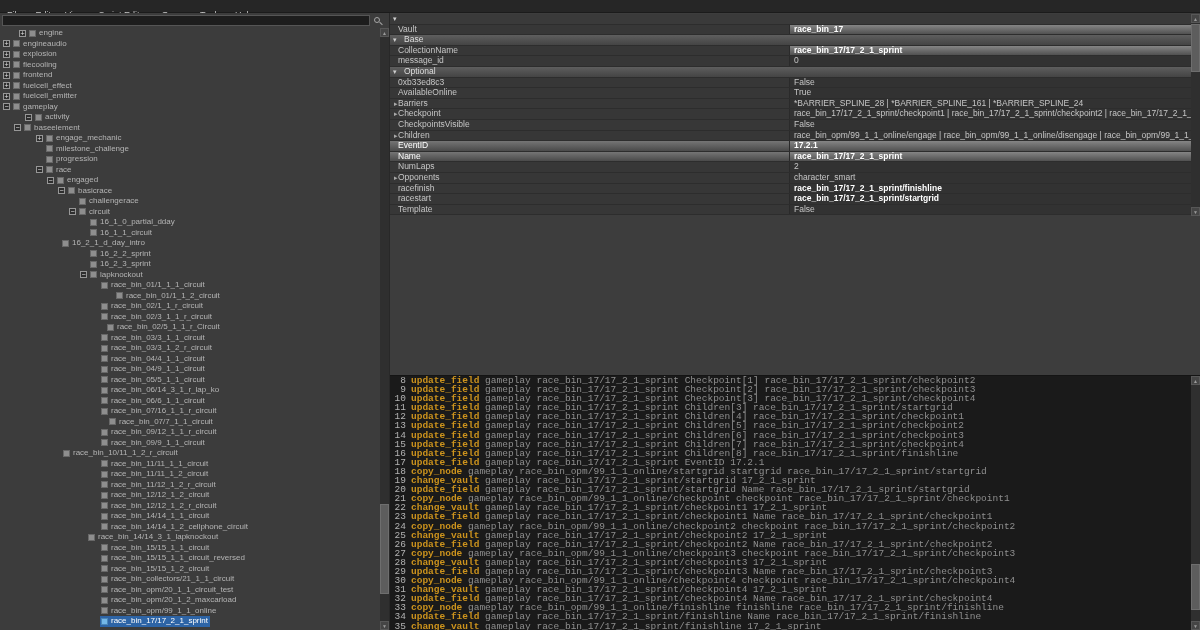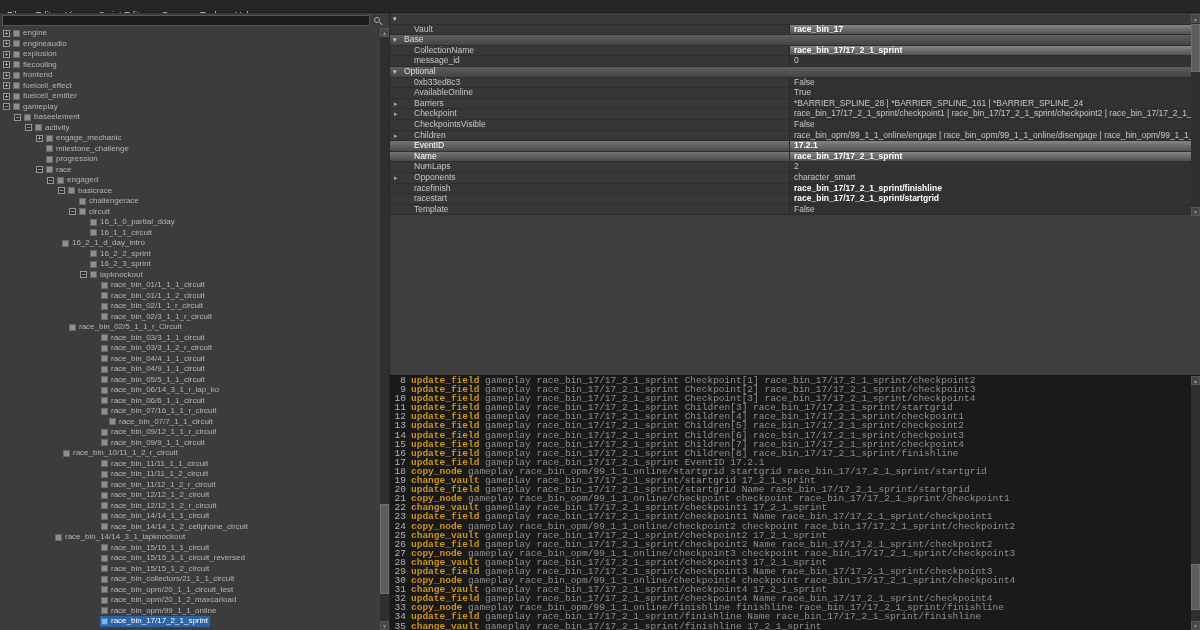--- a/index.html
+++ b/index.html
@@ -52,21 +52,21 @@
   #right-panel { position:absolute; left:390px; top:13px; right:0; bottom:0; background:#3d3d3d; }
 
   #prop-area { position:absolute; left:0; top:1px; right:0; height:202px; }
   #prop-grid { position:absolute; left:0; top:0; right:9px; }
   .prow { display:flex; height:10.6px; line-height:9.8px; font-size:8.5px;
           color:#c6c6c6; background:#373737; border-bottom:1px solid #2d2d2d; }
   .prow.root { background:#3a3a3a; position:relative; }
   .prow.cat  { background:linear-gradient(180deg,#5e5e5e,#444); color:#dedede; position:relative; }
   .chev { position:absolute; left:3px; top:0; font-size:7px; color:#cfcfcf; }
   .catname { margin-left:14px; }
-  .pname { width:400px; flex:0 0 400px; border-right:1px solid #2a2a2a; padding-left:24px;
+  .pname { width:400px; flex:0 0 400px; border-right:1px solid #2a2a2a; padding-left:8px;
            position:relative; overflow:hidden; white-space:nowrap; }
   .pexp { position:absolute; left:4px; top:0; font-size:7px; color:#a8a8a8; }
   .pval { flex:1; padding-left:4px; overflow:hidden; white-space:nowrap; background:#323232; }
   .vhl { background:linear-gradient(180deg,#858585,#515151); color:#fff; font-weight:bold; }
   .nhl { background:linear-gradient(180deg,#757575,#4a4a4a); color:#fff; }
   .boldv { color:#fff; font-weight:bold; }
   #prop-scroll { right:0; top:0; height:202px; }
 
   
   #console { position:absolute; left:0; right:0; top:362px; bottom:0;
@@ -85,90 +85,90 @@
 <div id="app">
 
   <div id="menubar"><span class="menu-item">File</span><span class="menu-item">Edit</span><span class="menu-item">View</span><span class="menu-item">Script Editor</span><span class="menu-item">Game</span><span class="menu-item">Tools</span><span class="menu-item">Help</span></div>
 
   <div id="left-panel">
     <div id="search-row">
       <input id="search-input" value="" style="">
       <span class="mag"></span>
     </div>
     <div id="tree">
+        <div class="tree-row" style="padding-left: 19px;">
+          <span class="exp">+</span>
+          <span class="rowhl">
+            <span class="ticon"></span>
+            <span class="tlabel">engine</span>
+          </span>
+        </div>
         <div class="tree-row" style="padding-left: 3px;">
           <span class="exp">+</span>
           <span class="rowhl">
             <span class="ticon"></span>
-            <span class="tlabel">engine</span>
+            <span class="tlabel">engineaudio</span>
           </span>
         </div>
         <div class="tree-row" style="padding-left: 3px;">
           <span class="exp">+</span>
           <span class="rowhl">
             <span class="ticon"></span>
-            <span class="tlabel">engineaudio</span>
+            <span class="tlabel">explosion</span>
           </span>
         </div>
         <div class="tree-row" style="padding-left: 3px;">
           <span class="exp">+</span>
           <span class="rowhl">
             <span class="ticon"></span>
-            <span class="tlabel">explosion</span>
+            <span class="tlabel">fiecooling</span>
           </span>
         </div>
         <div class="tree-row" style="padding-left: 3px;">
           <span class="exp">+</span>
           <span class="rowhl">
             <span class="ticon"></span>
-            <span class="tlabel">fiecooling</span>
+            <span class="tlabel">frontend</span>
           </span>
         </div>
         <div class="tree-row" style="padding-left: 3px;">
           <span class="exp">+</span>
           <span class="rowhl">
             <span class="ticon"></span>
-            <span class="tlabel">frontend</span>
+            <span class="tlabel">fuelcell_effect</span>
           </span>
         </div>
         <div class="tree-row" style="padding-left: 3px;">
           <span class="exp">+</span>
           <span class="rowhl">
             <span class="ticon"></span>
-            <span class="tlabel">fuelcell_effect</span>
+            <span class="tlabel">fuelcell_emitter</span>
           </span>
         </div>
         <div class="tree-row" style="padding-left: 3px;">
-          <span class="exp">+</span>
-          <span class="rowhl">
-            <span class="ticon"></span>
-            <span class="tlabel">fuelcell_emitter</span>
-          </span>
-        </div>
-        <div class="tree-row" style="padding-left: 3px;">
           <span class="exp">−</span>
           <span class="rowhl">
             <span class="ticon"></span>
             <span class="tlabel">gameplay</span>
           </span>
         </div>
+        <div class="tree-row" style="padding-left: 25px;">
+          <span class="exp">−</span>
+          <span class="rowhl">
+            <span class="ticon"></span>
+            <span class="tlabel">activity</span>
+          </span>
+        </div>
         <div class="tree-row" style="padding-left: 14px;">
           <span class="exp">−</span>
           <span class="rowhl">
             <span class="ticon"></span>
             <span class="tlabel">baseelement</span>
           </span>
         </div>
-        <div class="tree-row" style="padding-left: 25px;">
-          <span class="exp">−</span>
-          <span class="rowhl">
-            <span class="ticon"></span>
-            <span class="tlabel">activity</span>
-          </span>
-        </div>
         <div class="tree-row" style="padding-left: 36px;">
           <span class="exp">+</span>
           <span class="rowhl">
             <span class="ticon"></span>
             <span class="tlabel">engage_mechanic</span>
           </span>
         </div>
         <div class="tree-row" style="padding-left: 36px;">
           <span class="exp none"></span>
           <span class="rowhl">
@@ -260,42 +260,42 @@
             <span class="tlabel">lapknockout</span>
           </span>
         </div>
         <div class="tree-row" style="padding-left: 91px;">
           <span class="exp none"></span>
           <span class="rowhl">
             <span class="ticon"></span>
             <span class="tlabel">race_bin_01/1_1_1_circuit</span>
           </span>
         </div>
-        <div class="tree-row" style="padding-left: 91px;">
+        <div class="tree-row" style="padding-left: 91px; gap: 15px;">
           <span class="exp none"></span>
           <span class="rowhl">
             <span class="ticon"></span>
             <span class="tlabel">race_bin_01/1_1_2_circuit</span>
           </span>
         </div>
         <div class="tree-row" style="padding-left: 91px;">
           <span class="exp none"></span>
           <span class="rowhl">
             <span class="ticon"></span>
             <span class="tlabel">race_bin_02/1_1_r_circuit</span>
           </span>
         </div>
         <div class="tree-row" style="padding-left: 91px;">
           <span class="exp none"></span>
           <span class="rowhl">
             <span class="ticon"></span>
             <span class="tlabel">race_bin_02/3_1_1_r_circuit</span>
           </span>
         </div>
-        <div class="tree-row" style="padding-left: 59px;">
+        <div class="tree-row" style="padding-left: 97px;">
           <span class="exp none"></span>
           <span class="rowhl">
             <span class="ticon"></span>
             <span class="tlabel">race_bin_02/5_1_1_r_Circuit</span>
           </span>
         </div>
         <div class="tree-row" style="padding-left: 91px;">
           <span class="exp none"></span>
           <span class="rowhl">
             <span class="ticon"></span>
@@ -421,21 +421,21 @@
             <span class="tlabel">race_bin_14/14_1_1_circuit</span>
           </span>
         </div>
         <div class="tree-row" style="padding-left: 91px;">
           <span class="exp none"></span>
           <span class="rowhl">
             <span class="ticon"></span>
             <span class="tlabel">race_bin_14/14_1_2_cellphone_circuit</span>
           </span>
         </div>
-        <div class="tree-row" style="padding-left: 45px;">
+        <div class="tree-row" style="padding-left: 78px;">
           <span class="exp none"></span>
           <span class="rowhl">
             <span class="ticon"></span>
             <span class="tlabel">race_bin_14/14_3_1_lapknockout</span>
           </span>
         </div>
         <div class="tree-row" style="padding-left: 91px;">
           <span class="exp none"></span>
           <span class="rowhl">
             <span class="ticon"></span>

